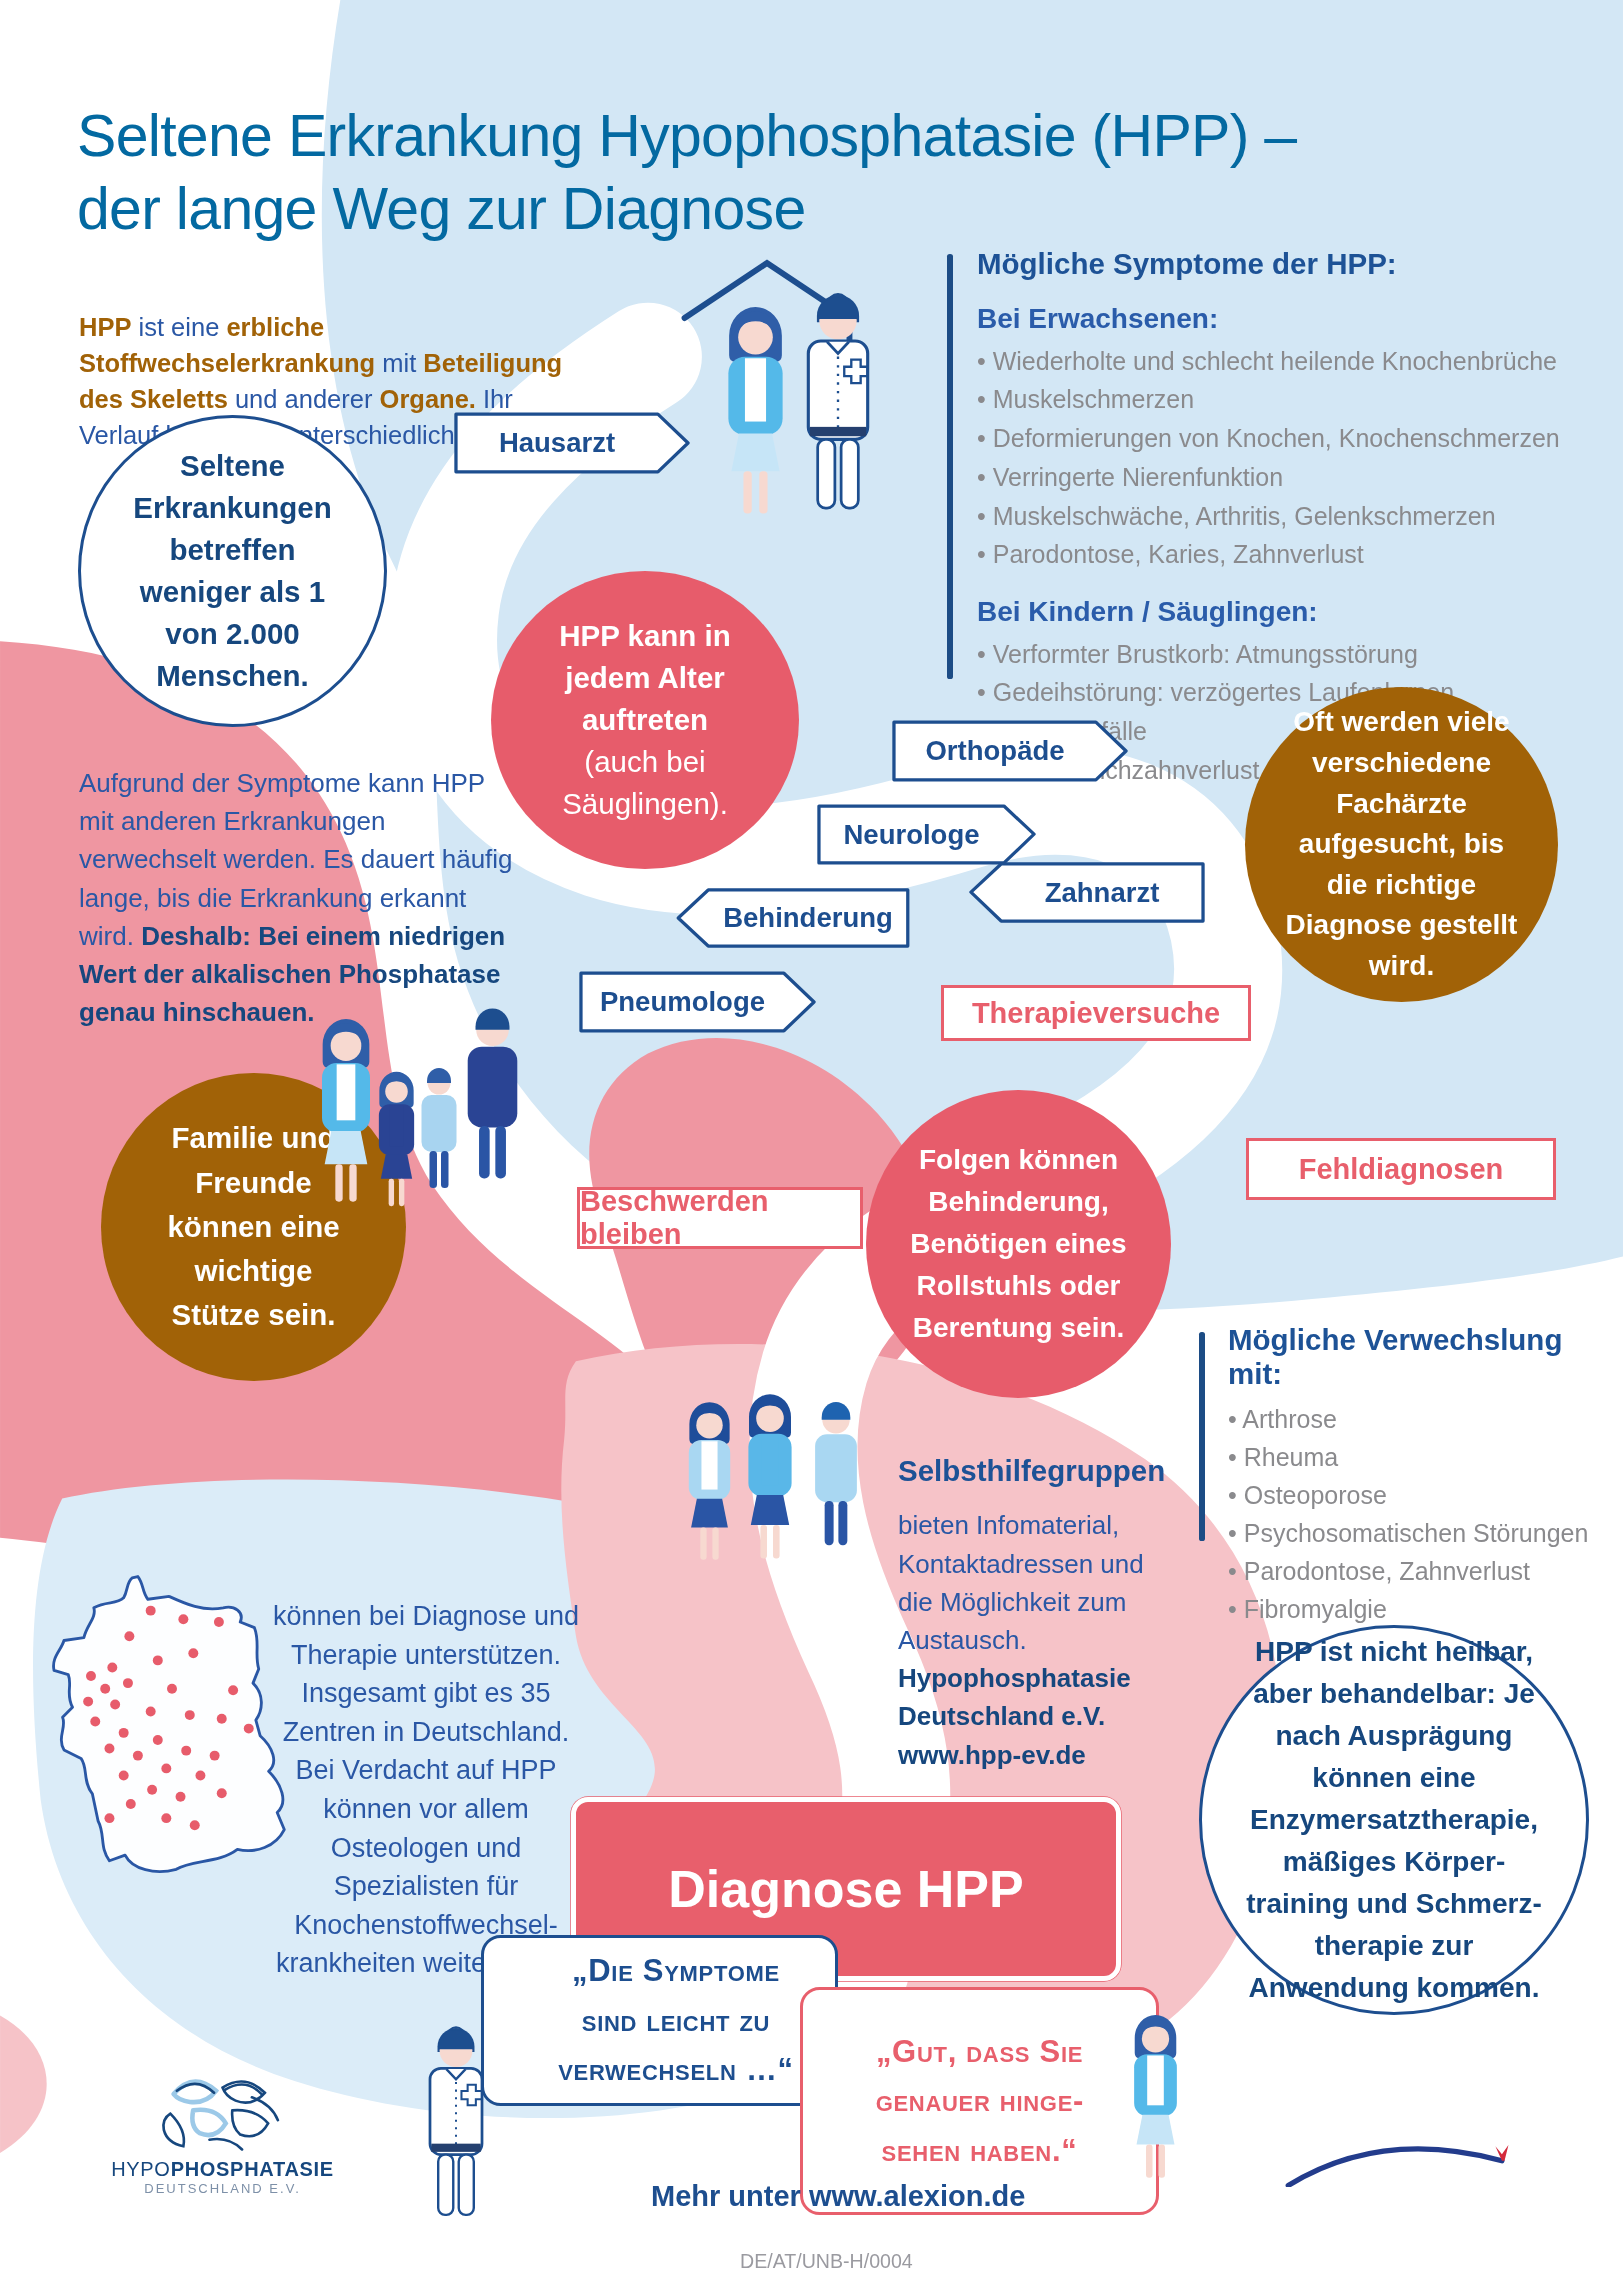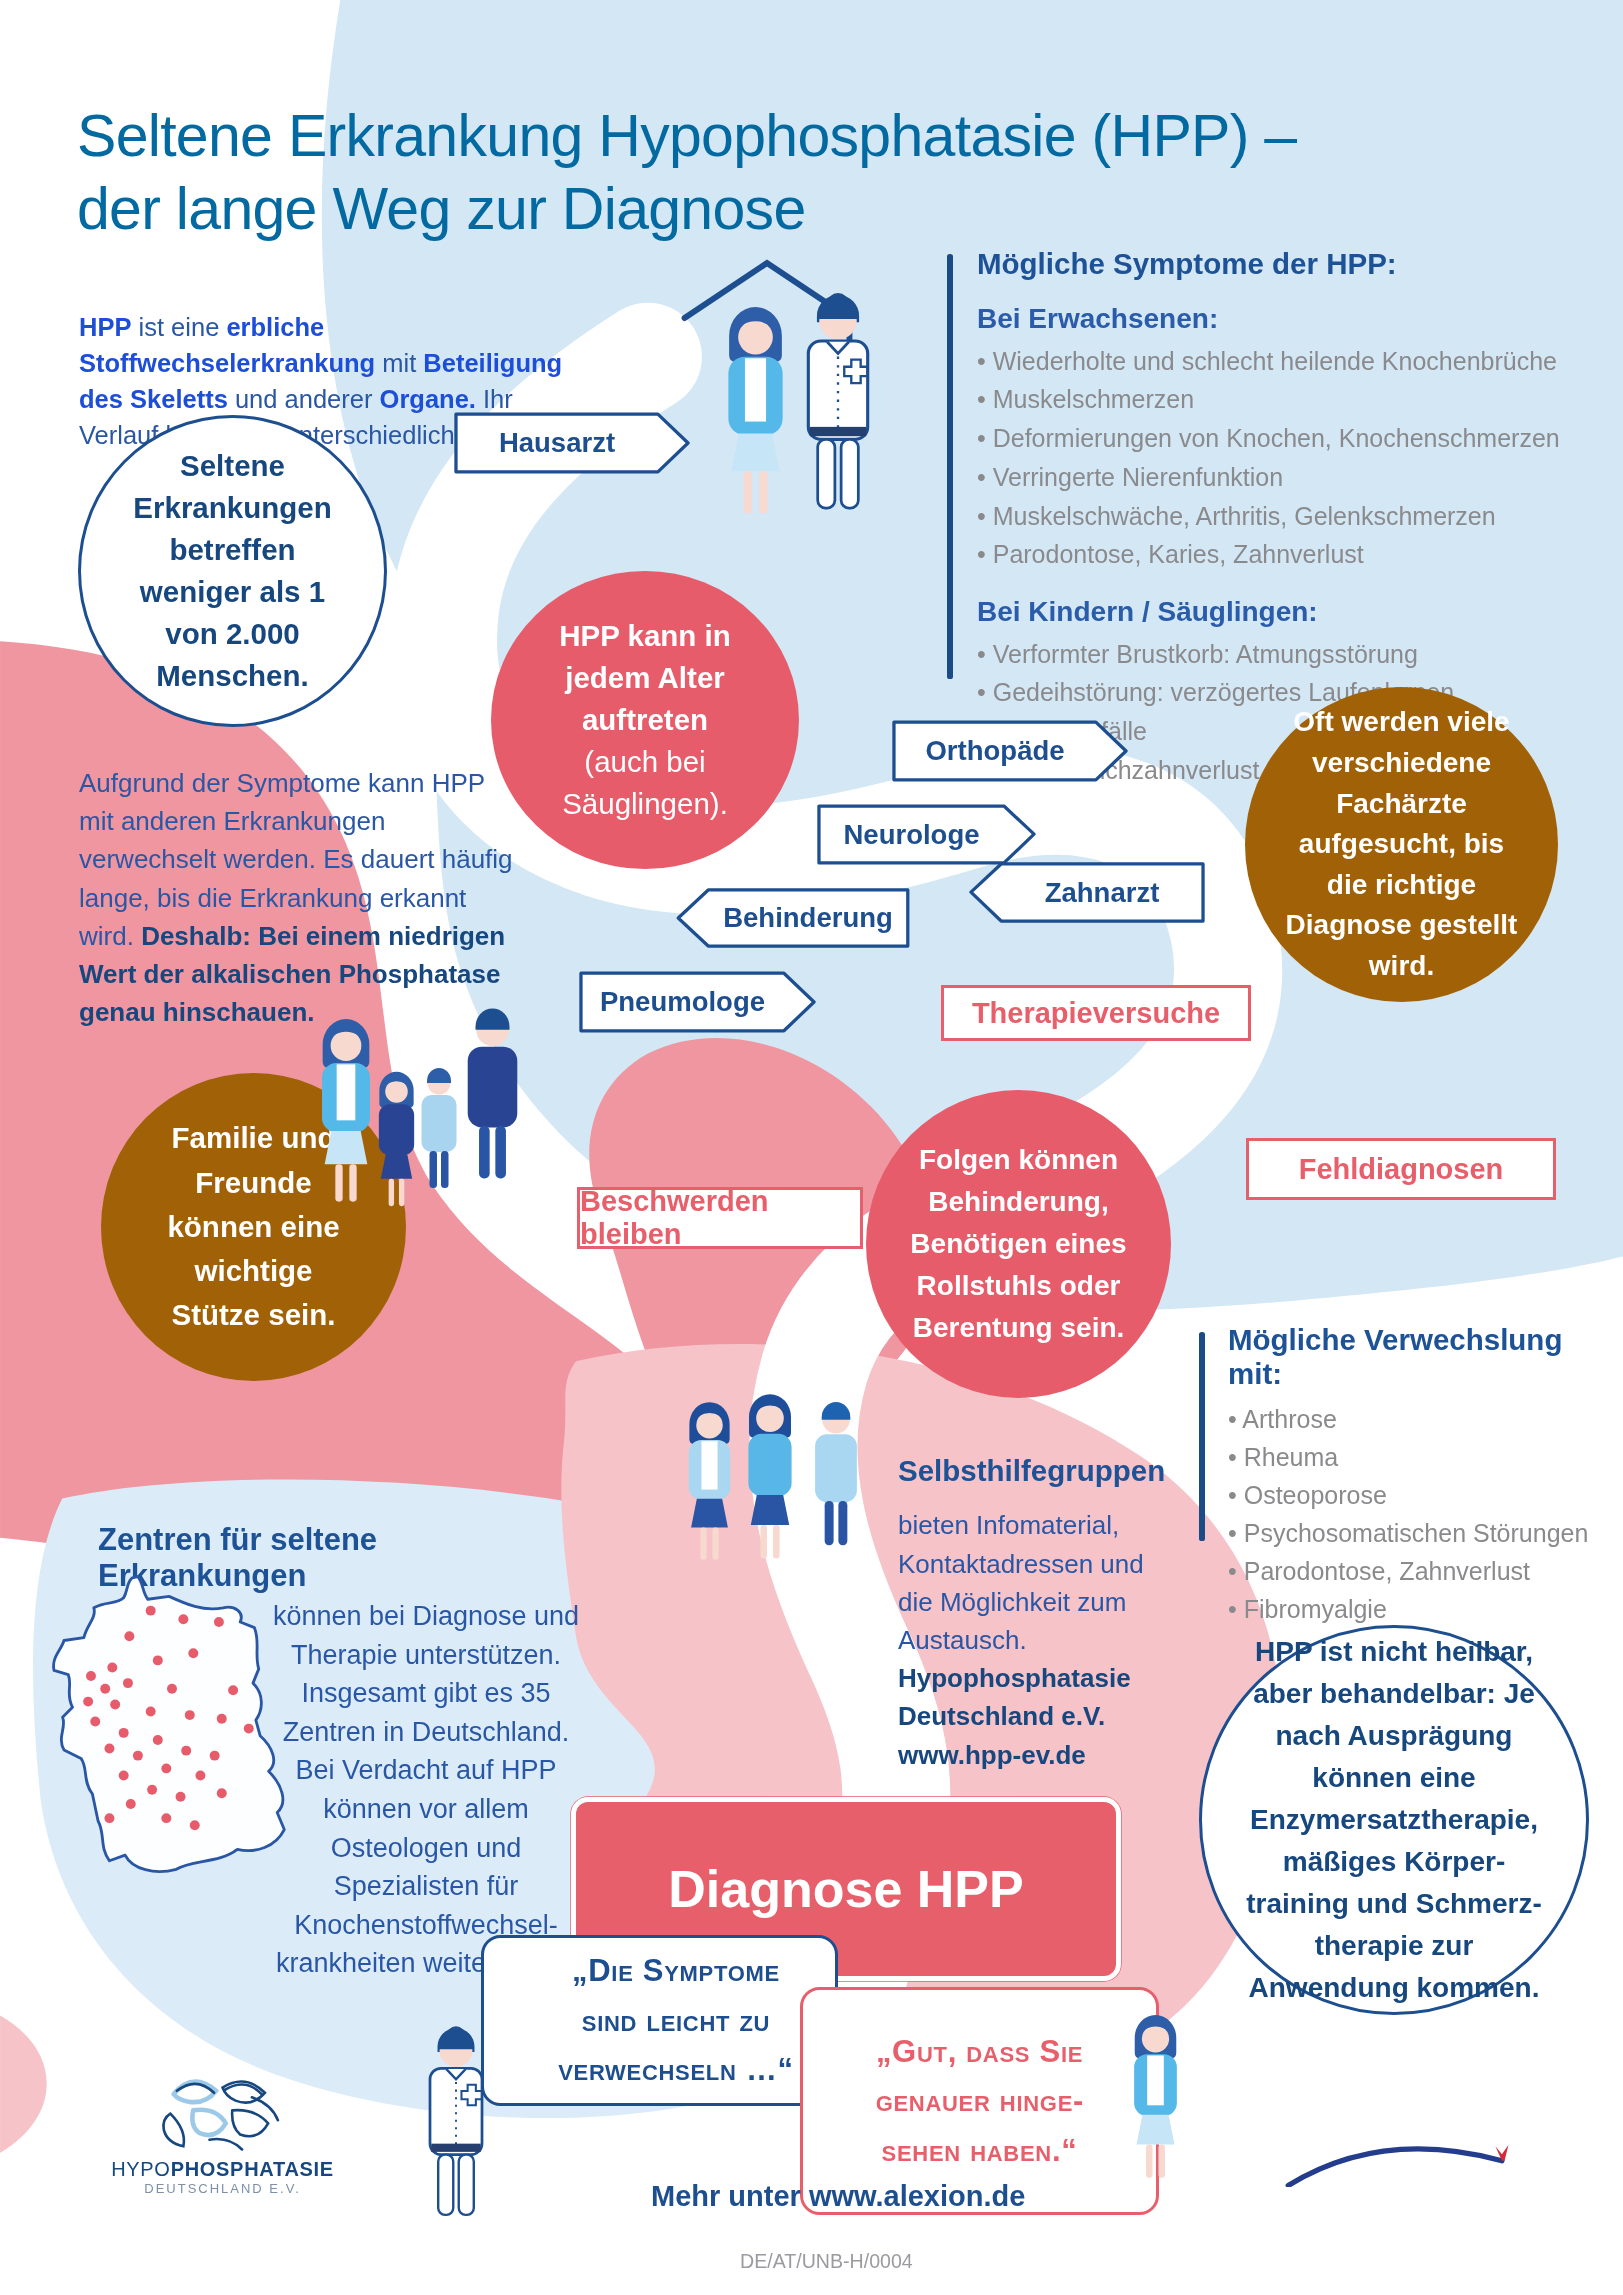--- a/index.html
+++ b/index.html
@@ -3,21 +3,21 @@
 <meta charset="utf-8">
 <style>
   html,body{margin:0;padding:0;background:#fff;}
   #poster{position:relative;width:1623px;height:2295px;overflow:hidden;background:#fff;
           font-family:"Liberation Sans", sans-serif;}
   .abs{position:absolute;}
   svg.bg{position:absolute;left:0;top:0;}
   
   .title{left:77px;top:60px;width:1440px;font-size:59px;font-weight:normal;color:#0369a1;line-height:1.24;letter-spacing:-0.7px;}
   .intro{left:79px;top:283px;width:517px;font-size:25.5px;line-height:1.42;color:#2a57a5;}
-  .intro b{color:#1d4ed8;}
+  .intro b{color:#a16207;}
   .para{color:#2a57a5;font-size:26px;line-height:1.47;}
   .para b{color:#16477e;}
   
   .vbar{width:5.9px;background:#1c4c85;border-radius:2.6px;}
   .panel-title{font-size:29.5px;font-weight:bold;color:#1d5296;}
   .sub-head{font-size:28px;font-weight:bold;color:#2a5caa;margin:22px 0 6.5px 0;}
   ul.sym{list-style:none;margin:5.2px 0 0 0;padding:0;font-size:25px;color:#8a8a8d;line-height:1.55;}
   ul.sym li::before{content:"• ";color:#8a8a8d;}
   
   .circle{border-radius:50%;display:flex;align-items:center;justify-content:center;text-align:center;box-sizing:border-box;}
@@ -255,21 +255,20 @@
       <use href="#fig-m"></use>
     </svg>
 
   <div class="abs" style="left:898px;top:1454px;width:281px;">
     <div class="panel-title">Selbsthilfegruppen</div>
     <p class="para" style="margin-top:18.3px;font-size:26px;"><span>bieten Infomaterial, Kontaktadressen und die Möglichkeit zum Austausch.</span><br>
       <b>Hypophosphatasie Deutschland e.V.</b><br>
       <b>www.hpp-ev.de</b></p>
   </div>
 
-  <div class="abs panel-title" style="left:98px;top:1522px;width:458px;font-size:31px;">Zentren für seltene Erkrankungen</div>
   <svg class="abs" style="left:41px;top:1568px;" width="262" height="334" viewBox="0 0 360 470">
     <path d="M132,12 C140,22 138,34 146,44 L176,40 C198,50 224,62 252,56 C268,52 282,62 276,76
              L296,84 C304,104 296,122 302,142 L294,162 C310,178 308,200 298,214 L304,236
              C322,252 330,274 316,286 C334,304 344,330 328,344 L338,368 C326,392 298,402 272,396
              C246,416 208,410 186,424 C156,432 124,424 114,404 L92,412 C78,394 86,374 76,356
              L68,318 C54,300 62,282 52,268 L28,256 C18,238 32,224 26,210 L40,196 C30,178 40,164 34,150
              L14,144 C10,126 24,116 28,102 L56,98 C60,80 74,70 70,56 C88,46 102,52 112,42
              C118,32 116,20 124,14 Z" fill="#fdfeff" stroke="#2a57a5" stroke-width="4" stroke-linejoin="round"></path>
     <g fill="#e75c6b">
       <circle cx="150" cy="60" r="7"></circle>

